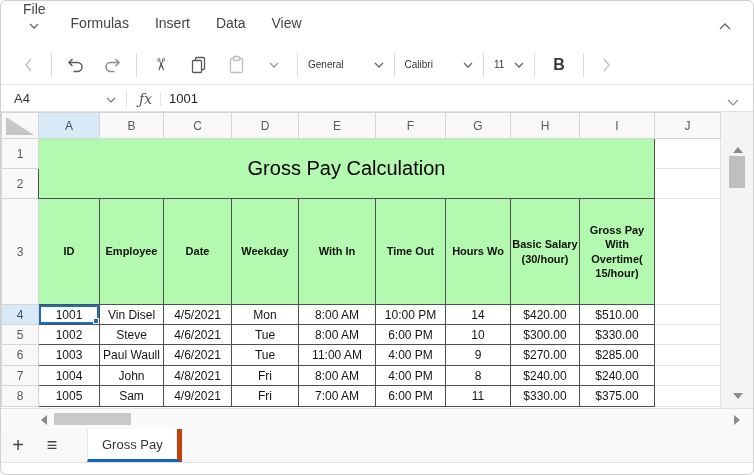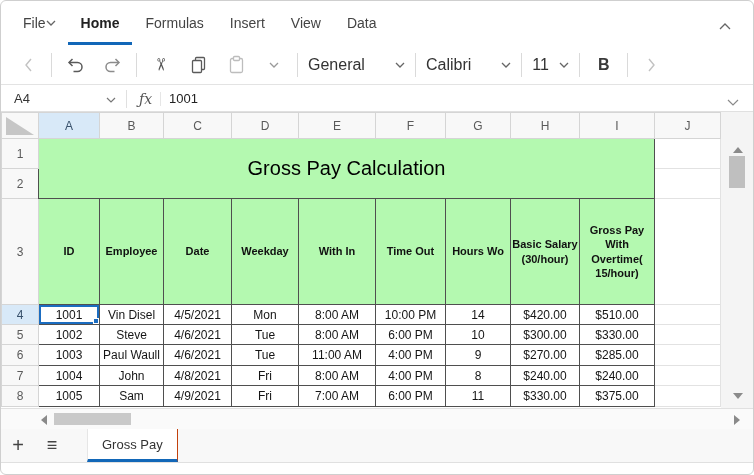--- a/index.html
+++ b/index.html
@@ -6,32 +6,32 @@
   html,body { background:#fff; }
   body { font-family:"Liberation Sans", sans-serif; }
   #app {
     position:relative; width:754px; height:475px; background:#fff;
     border:1px solid #cfcfcf; border-radius:6px; overflow:hidden;
     color:#333;
   }
 
   
   .menubar { position:absolute; top:0; left:0; right:0; height:44px; display:flex; align-items:stretch; padding-left:22px; }
-  .menu-item { display:flex; align-items:center; font-size:14px; color:#444; padding:0 12px; cursor:default; }
+  .menu-item { display:flex; align-items:center; gap:6px; font-size:14px; color:#444; padding:0 12px; cursor:default;flex-direction:column; }
   .menu-item:first-child { padding-left:0; }
   .menu-tab { display:flex; align-items:center; font-size:14px; color:#444; padding:0 13px; border-bottom:3px solid transparent; border-top:3px solid transparent; }
   .menu-tab.active { color:#222; font-weight:bold; border-bottom-color:#1267b8; }
   .collapse-btn { position:absolute; right:22px; top:15px; }
 
   
   .toolbar { position:absolute; top:44px; left:0; right:0; height:40px; display:flex; align-items:center; border-bottom:1px solid #e3e3e3; padding:0 10px 0 14px; }
   .tb-sep { width:1px; height:24px; background:#dadada; margin:0 10px; flex:none; }
   .tb-btn { display:flex; align-items:center; justify-content:center; min-width:26px; height:30px; flex:none; }
   .tb-group { display:flex; align-items:center; gap:12px; }
-  .dd { display:flex; align-items:center; font-size:16px; color:#333; }
+  .dd { display:flex; align-items:center; font-size:10px; color:#333; }
   .dd .dd-label { margin-right:30px; }
   .dd.small .dd-label { margin-right:10px; }
   .scissors { display:inline-block; font-size:17px; color:#555; transform:rotate(90deg); }
   .bold-b { font-weight:bold; font-size:16px; color:#3a3a3a; padding:0 8px; }
 
   
   .formulabar { position:absolute; top:85px; left:0; right:0; height:26px; display:flex; align-items:center; border-bottom:1px solid #e0e0e0; font-size:13px; }
   .namebox { display:flex; align-items:center; width:125px; padding-left:13px; color:#333; }
   .namebox .nb-chev { margin-left:auto; margin-right:10px; }
   .fb-sep { width:1px; height:18px; background:#e0e0e0; }
@@ -70,48 +70,45 @@
   
   .hscroll { position:absolute; left:0; right:0; top:407px; height:21px; background:#fafafa; border-top:1px solid #e0e0e0; }
   .arr-left { left:40px; top:6px; border-top:5px solid transparent; border-bottom:5px solid transparent; border-right:6px solid #8a8a8a; }
   .arr-right { left:733px; top:6px; border-top:5px solid transparent; border-bottom:5px solid transparent; border-left:6px solid #8a8a8a; }
   .hthumb { position:absolute; left:53px; top:4px; width:77px; height:12px; background:#c9c9c9; }
 
   
   .sheetbar { position:absolute; left:0; right:0; top:428px; height:34px; background:#f8f8f8; border-bottom:1px solid #e0e0e0; display:flex; align-items:stretch; }
   .sheet-btn { display:flex; align-items:center; justify-content:center; width:34px; color:#444; font-size:20px; }
   .sheet-btn.list { font-size:18px; }
-  .sheet-tab { display:flex; align-items:center; justify-content:center; min-width:88px; padding:0 14px; background:#fff; border-left:1px solid #e6e6e6; border-right:1px solid #c2410c; border-bottom:3px solid #1267b8; font-size:13px; color:#333; margin-left:18px; }
+  .sheet-tab { display:flex; align-items:center; justify-content:center; min-width:88px; padding:0 14px; background:#fff; border-left:1px solid #e6e6e6; border-right:5px solid #c2410c; border-bottom:3px solid #1267b8; font-size:13px; color:#333; margin-left:18px; }
 </style>
 </head>
 <body>
 
 <div id="app">
 
   <div class="menubar">
     <div class="menu-item">
       <span>File</span>
       <svg width="10" height="6">
           <polyline points="1,1 5,5 9,1" fill="none" stroke="#666" stroke-width="1.3"></polyline>
         </svg>
     </div>
-    <div class="menu-tab active">
-        <span>Home</span>
-      </div>
     <div class="menu-tab">
         <span>Formulas</span>
       </div>
     <div class="menu-tab">
         <span>Insert</span>
       </div>
     <div class="menu-tab">
+        <span>Data</span>
+      </div>
+    <div class="menu-tab">
         <span>View</span>
-      </div>
-    <div class="menu-tab">
-        <span>Data</span>
       </div>
     <div class="collapse-btn">
       <svg width="12" height="7">
           <polyline points="1,6 6,1 11,6" fill="none" stroke="#666" stroke-width="1.3"></polyline>
         </svg>
     </div>
   </div>
 
   <div class="toolbar">
     <div class="tb-btn">

